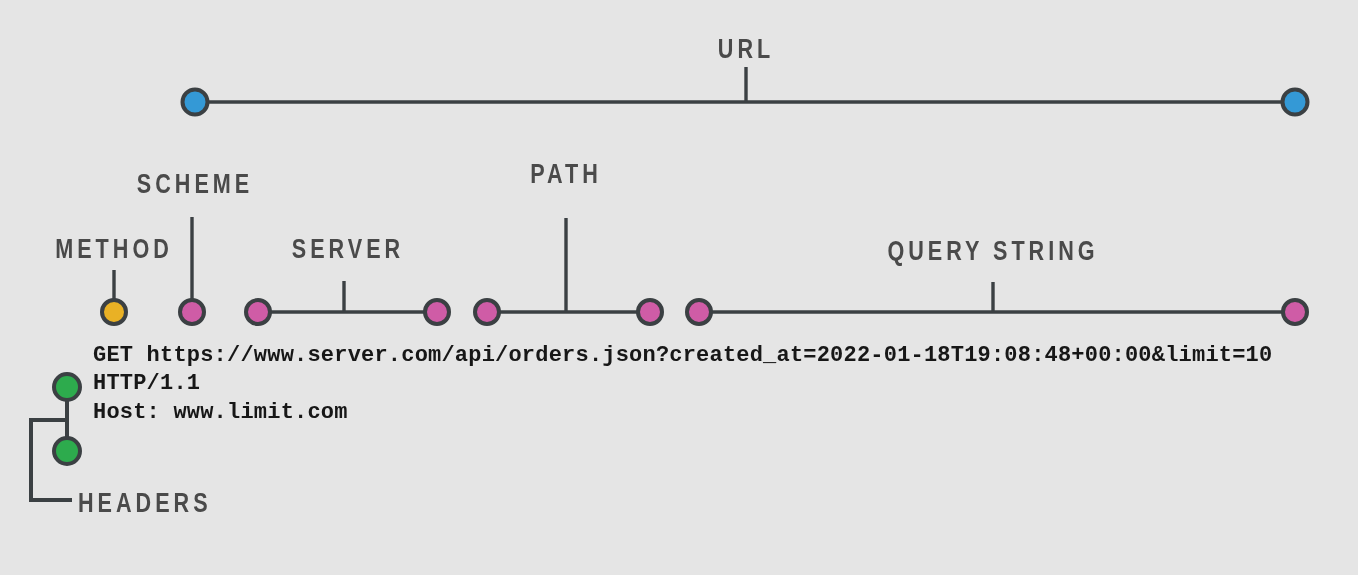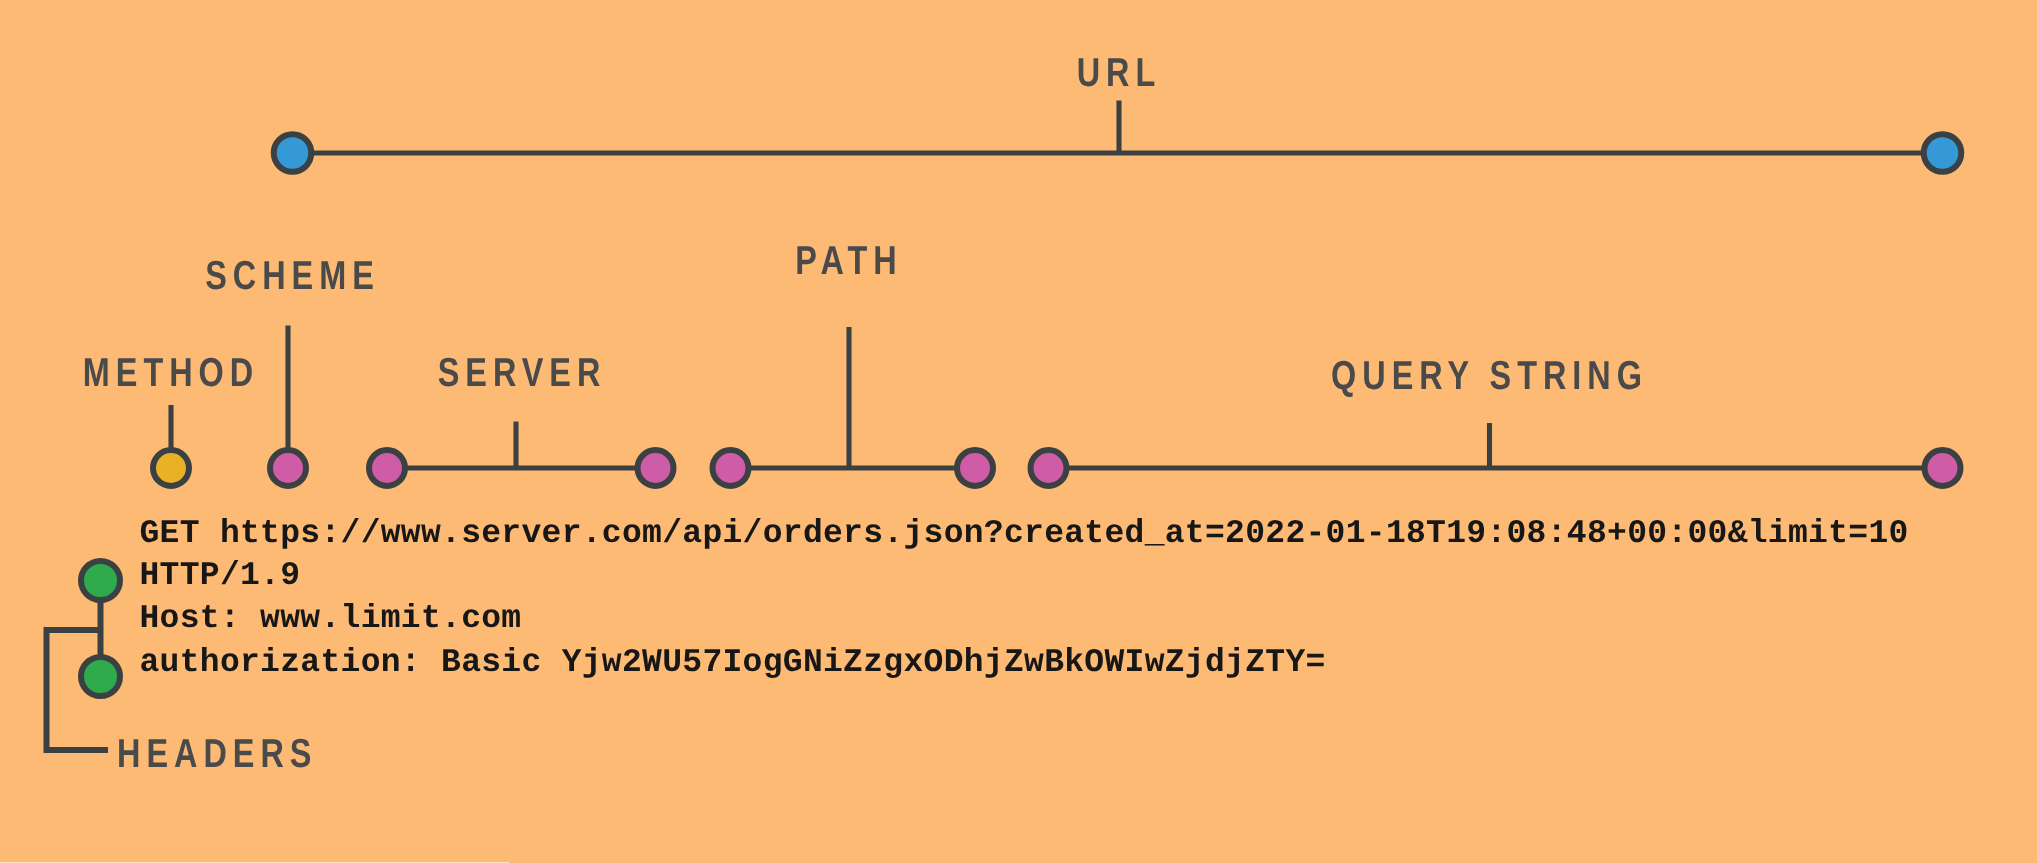--- a/index.html
+++ b/index.html
@@ -5,21 +5,21 @@
   html, body {
     margin: 0;
     padding: 0;
     background: #ffffff;
     font-family: "Liberation Sans", sans-serif;
   }
   .canvas {
     position: relative;
     width: 1358px;
     height: 575px;
-    background: #fdba74;
+    background: #e5e5e5;
     overflow: hidden;
   }
   .diagram-svg {
     position: absolute;
     inset: 0;
     width: 1358px;
     height: 575px;
   }
   .diagram-svg line,
   .diagram-svg path {
@@ -94,17 +94,16 @@
 
   <div class="lbl" style="left:746px; top:49px;">URL</div>
   <div class="lbl" style="left:195px; top:184px;">SCHEME</div>
   <div class="lbl" style="left:114px; top:249px;">METHOD</div>
   <div class="lbl" style="left:348px; top:249px;">SERVER</div>
   <div class="lbl" style="left:566px; top:174px;">PATH</div>
   <div class="lbl" style="left:993px; top:251px;">QUERY STRING</div>
   <div class="lbl lbl-left" style="left:78px; top:503px;">HEADERS</div>
 
   <div class="code-line" style="top:343px;">GET https://www.server.com/api/orders.json?created_at=2022-01-18T19:08:48+00:00&amp;limit=10</div>
-  <div class="code-line" style="top:371px;">HTTP/1.9</div>
+  <div class="code-line" style="top:371px;">HTTP/1.1</div>
   <div class="code-line" style="top:400px;">Host: www.limit.com</div>
-  <div class="code-line" style="top:429px;">authorization: Basic Yjw2WU57IogGNiZzgxODhjZwBkOWIwZjdjZTY=</div>
 
 </div>
 
 </body></html>

